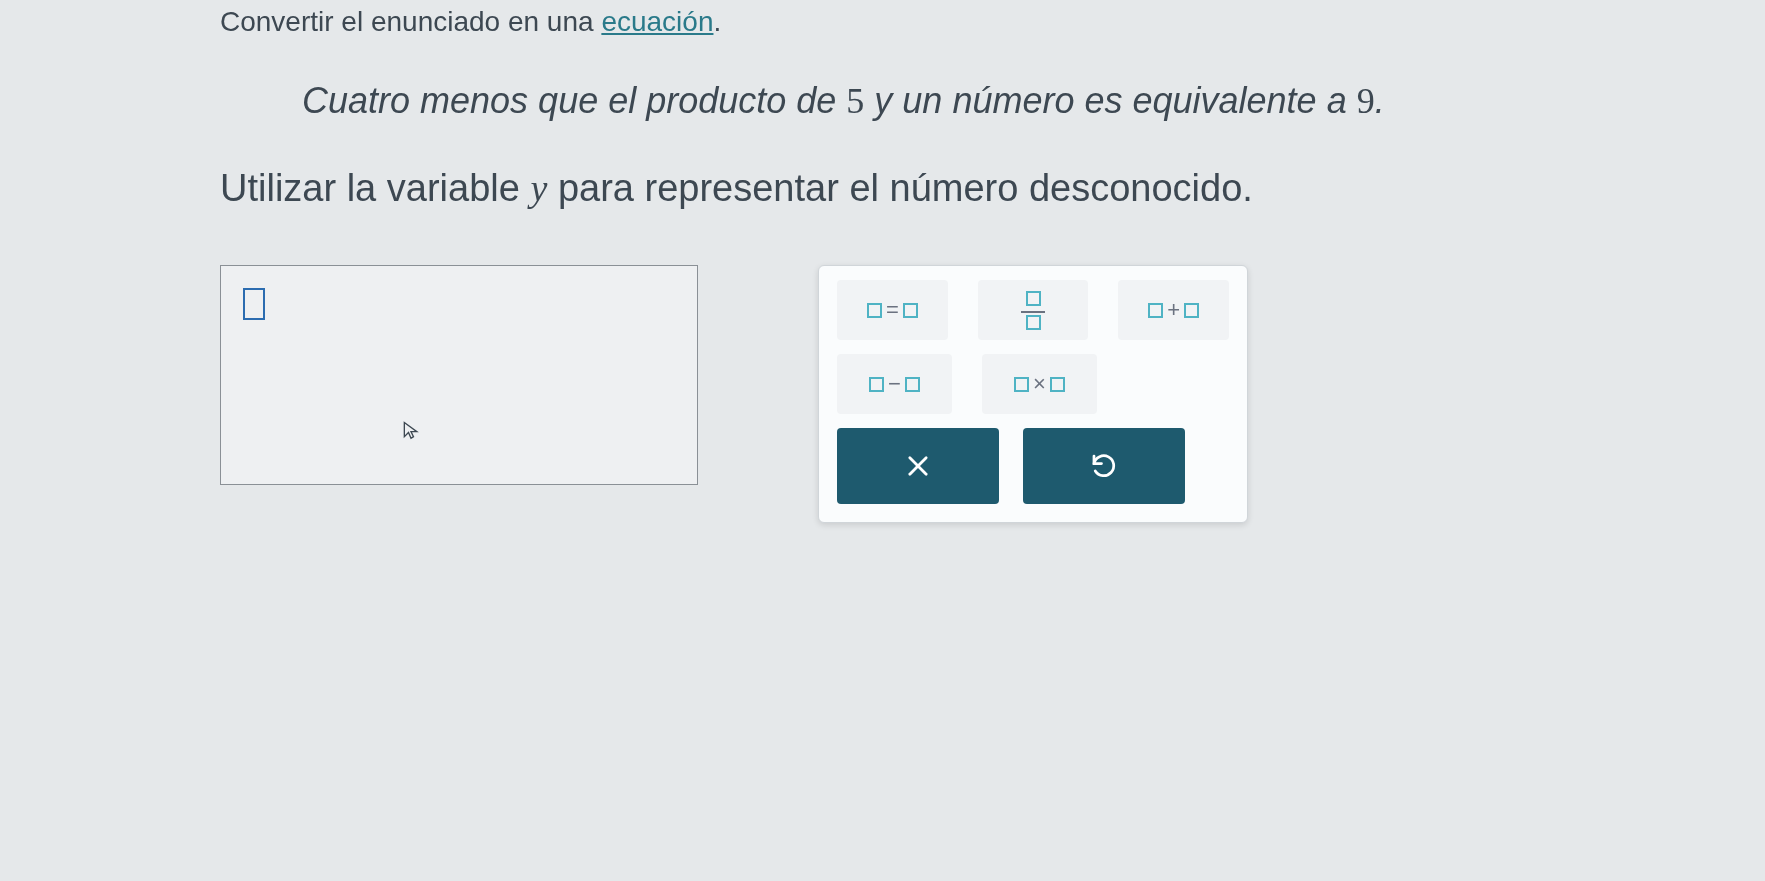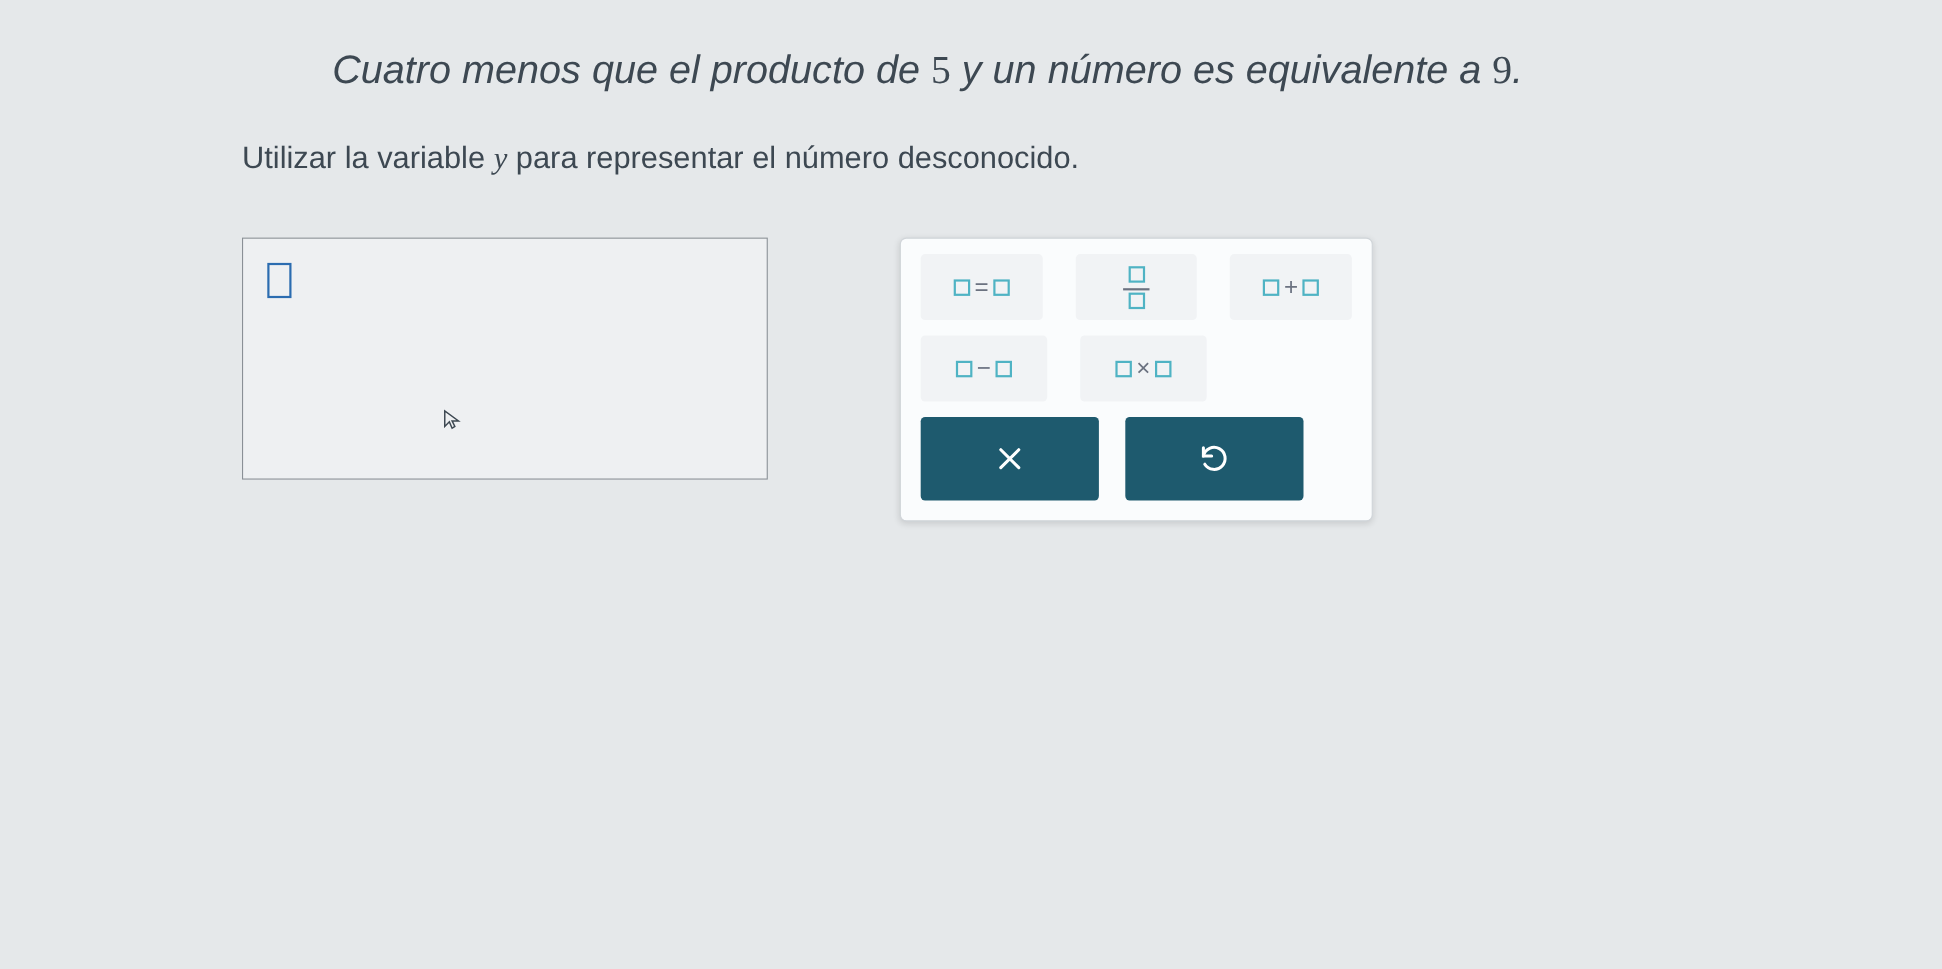--- a/index.html
+++ b/index.html
@@ -28,21 +28,21 @@
       font-style: italic;
       color: #3d4852;
       margin-top: 42px;
       margin-left: 82px;
     }
     .statement .num {
       font-family: Georgia, serif;
       font-style: normal;
     }
     .instruction2 {
-      font-size: 28px;
+      font-size: 38px;
       color: #3d4852;
       margin-top: 44px;
     }
     .var-y {
       font-family: Georgia, serif;
       font-style: italic;
     }
     .work-area {
       display: flex;
       gap: 120px;
@@ -134,20 +134,23 @@
       justify-content: center;
       cursor: pointer;
       color: #ffffff;
     }
     .action-btn svg { stroke: #ffffff; }
   </style>
 </head>
 <body>
 
 <div class="content">
+  <div class="instruction-line">
+    <span>Convertir el enunciado en una </span><a class="link">ecuación</a><span>.</span>
+  </div>
 
   <div class="statement">
     <span>Cuatro menos que el producto de </span><span class="num">5</span><span> y un número es equivalente a </span><span class="num">9</span><span>.</span>
   </div>
 
   <div class="instruction2">
     <span>Utilizar la variable </span><span class="var-y">y</span><span> para representar el número desconocido.</span>
   </div>
 
   <div class="work-area">

